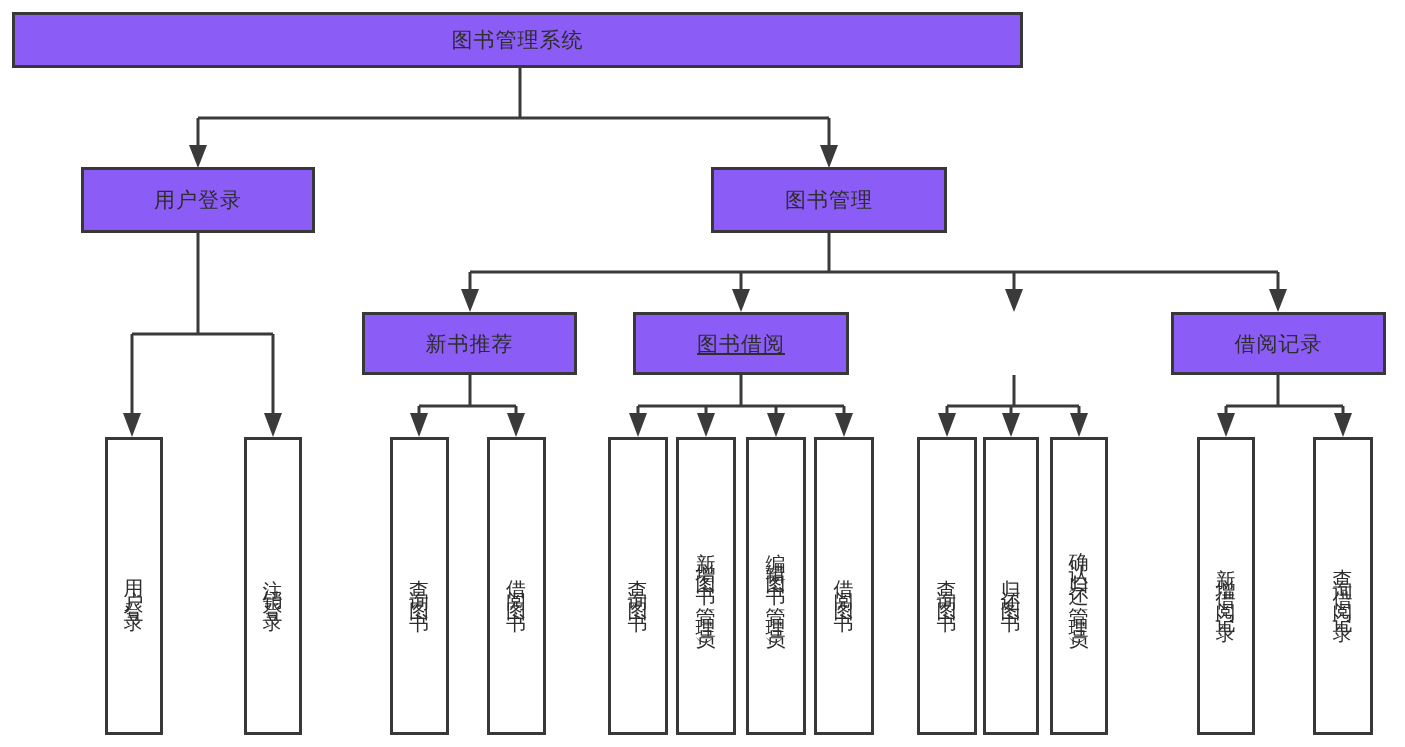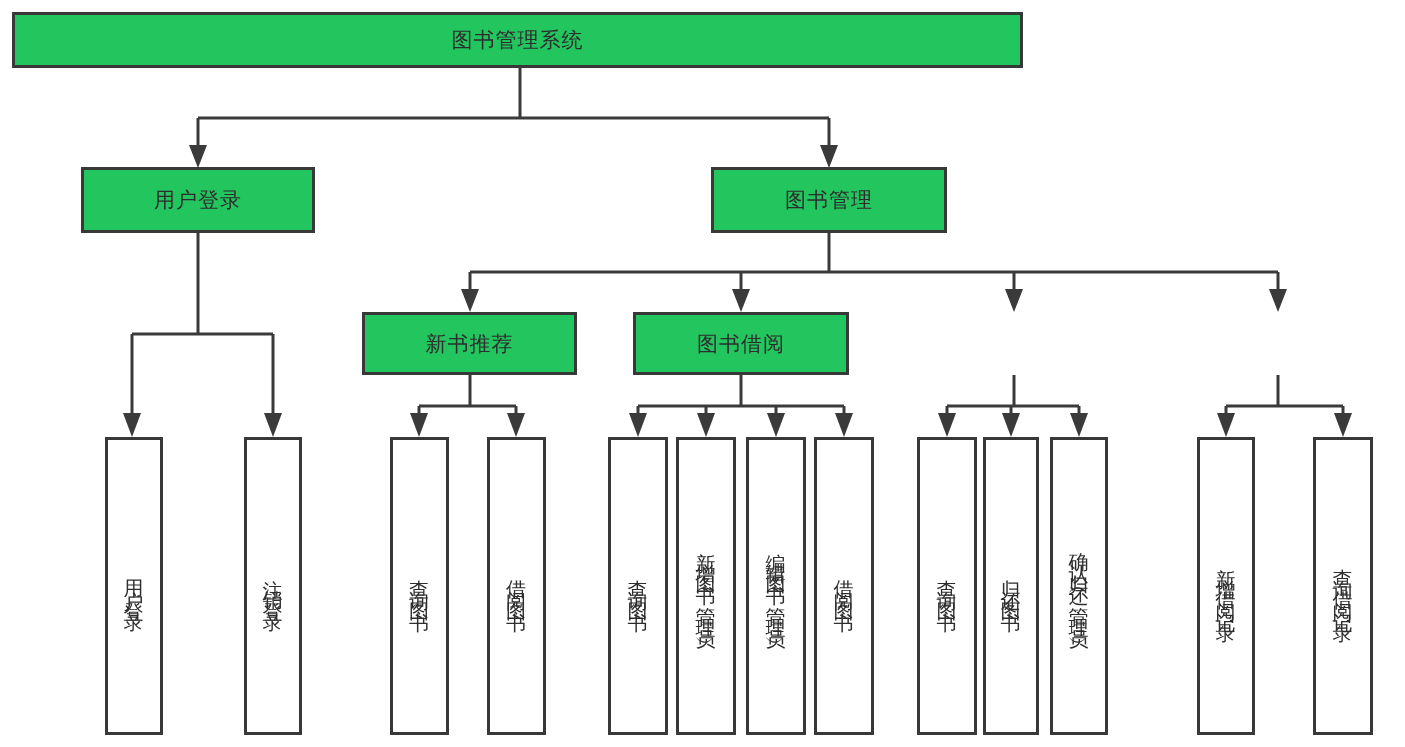--- a/index.html
+++ b/index.html
@@ -27,21 +27,21 @@
     fill: none;
   }
   .wires path.head {
     fill: #3a3a3a;
     stroke: none;
   }
   .node {
     position: absolute;
     box-sizing: border-box;
     border: 3px solid #383838;
-    background: #22c55e;
+    background: #8b5cf6;
     display: flex;
     align-items: center;
     justify-content: center;
     color: #2d2d2d;
     font-size: 21px;
     letter-spacing: 1px;
     white-space: nowrap;
   }
   .leaf {
     position: absolute;
@@ -126,21 +126,22 @@
       <path class="head" d="M1334,413 h18 l-9,24 z"></path>
     </g>
   </svg>
 
   <div class="node" style="left:12px; top:12px; width:1011px; height:56px;">图书管理系统</div>
 
   <div class="node" style="left:81px; top:167px; width:234px; height:66px;">用户登录</div>
   <div class="node" style="left:362px; top:312px; width:215px; height:63px;">新书推荐</div>
 
   <div class="node" style="left:711px; top:167px; width:236px; height:66px;">图书管理</div>
-  <div class="node" style="left:633px; top:312px; width:216px; height:63px;">图书借阅</div>
+  <div class="node" style="left:633px; top:312px; width:216px; height:63px;text-decoration:underline;">图书借阅</div>
+  <div class="node" style="left:1171px; top:312px; width:215px; height:63px;">借阅记录</div>
 
   <div class="leaf" style="left:105px; width:58px;">
     <span>用户登录</span>
   </div>
   <div class="leaf" style="left:244px; width:58px;">
     <span>注销登录</span>
   </div>
 
   <div class="leaf" style="left:390px; width:59px;">
     <span>查询图书</span>

